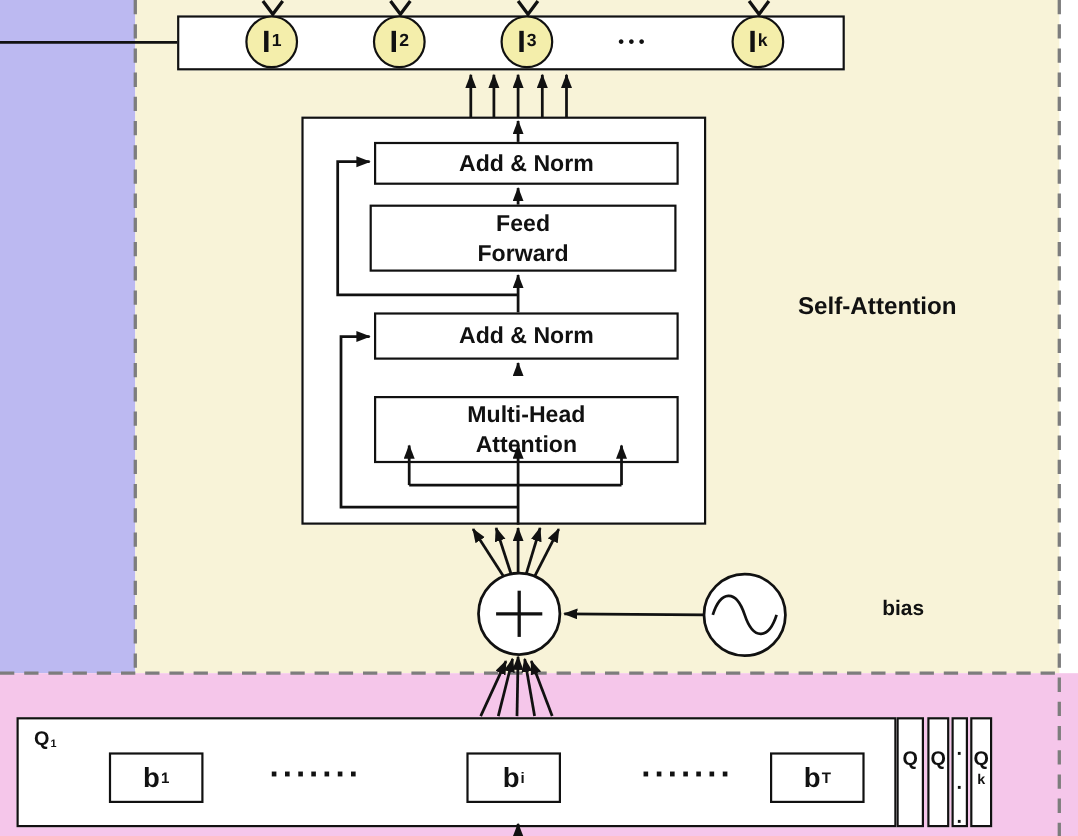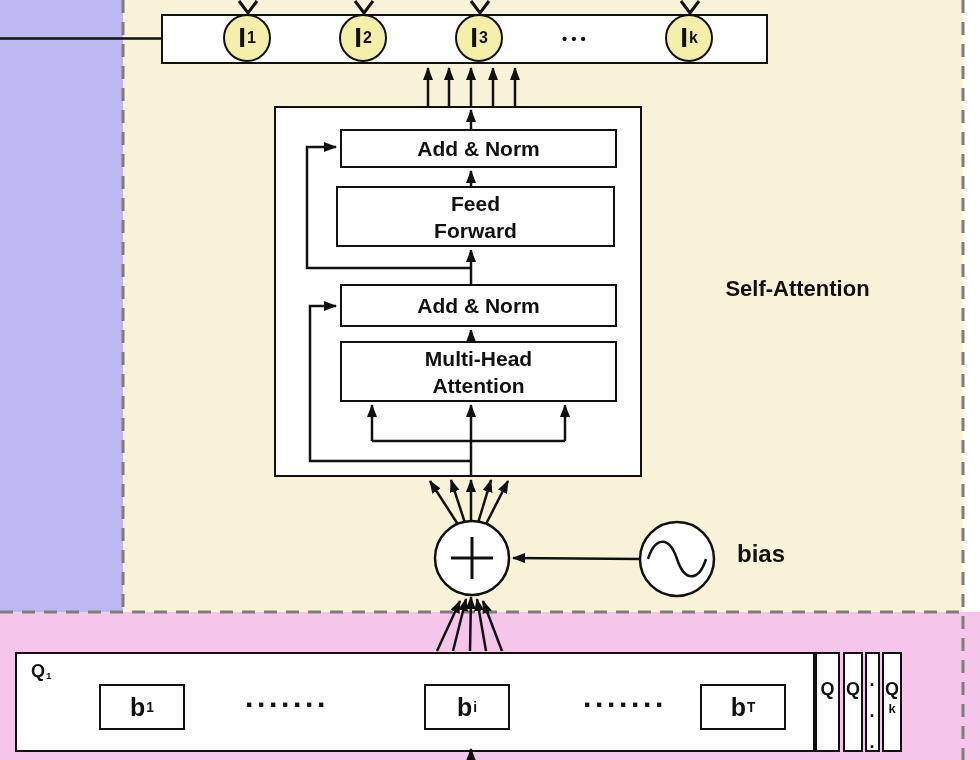--- a/index.html
+++ b/index.html
@@ -33,25 +33,25 @@
 
   
   .sa-box { left:274px; top:106px; width:368px; height:371px; }
   .inner-box {
     display:flex; flex-direction:column; align-items:center; justify-content:center;
     font-weight:bold; font-size:21px; line-height:27px; text-align:center;
   }
   .an1 { left:340px; top:129px; width:277px; height:39px; }
   .ff  { left:336px; top:186px; width:279px; height:61px; }
   .an2 { left:340px; top:284px; width:277px; height:43px; }
-  .mha { left:340px; top:341px; width:277px; height:61px; }
+  .mha { left:340px; top:360px; width:277px; height:61px; }
 
   .label { position:absolute; font-weight:bold; text-align:center; }
-  .sa-label { left:705px; top:276px; width:185px; font-size:22px; }
-  .bias-label { left:696px; top:537px; width:130px; font-size:24px; line-height:34px; }
+  .sa-label { left:705px; top:265px; width:185px; font-size:22px; }
+  .bias-label { left:756px; top:537px; width:130px; font-size:19px; line-height:34px; }
 
   
   .bottom-bar { left:15px; top:652px; width:800px; height:100px;padding-left:12px; }
   .q1 { position:absolute; left:14px; top:7px; font-weight:bold; font-size:18px; }
   .q1 .sub, .bcell .sub { font-size:0.55em; vertical-align:-0.25em; margin-left:1px; }
   .bcell {
     position:absolute; top:30px; width:86px; height:46px;
     background:#fff; border:2.5px solid #111; box-sizing:border-box;
     display:flex; align-items:center; justify-content:center;
     font-weight:bold; font-size:25px;

